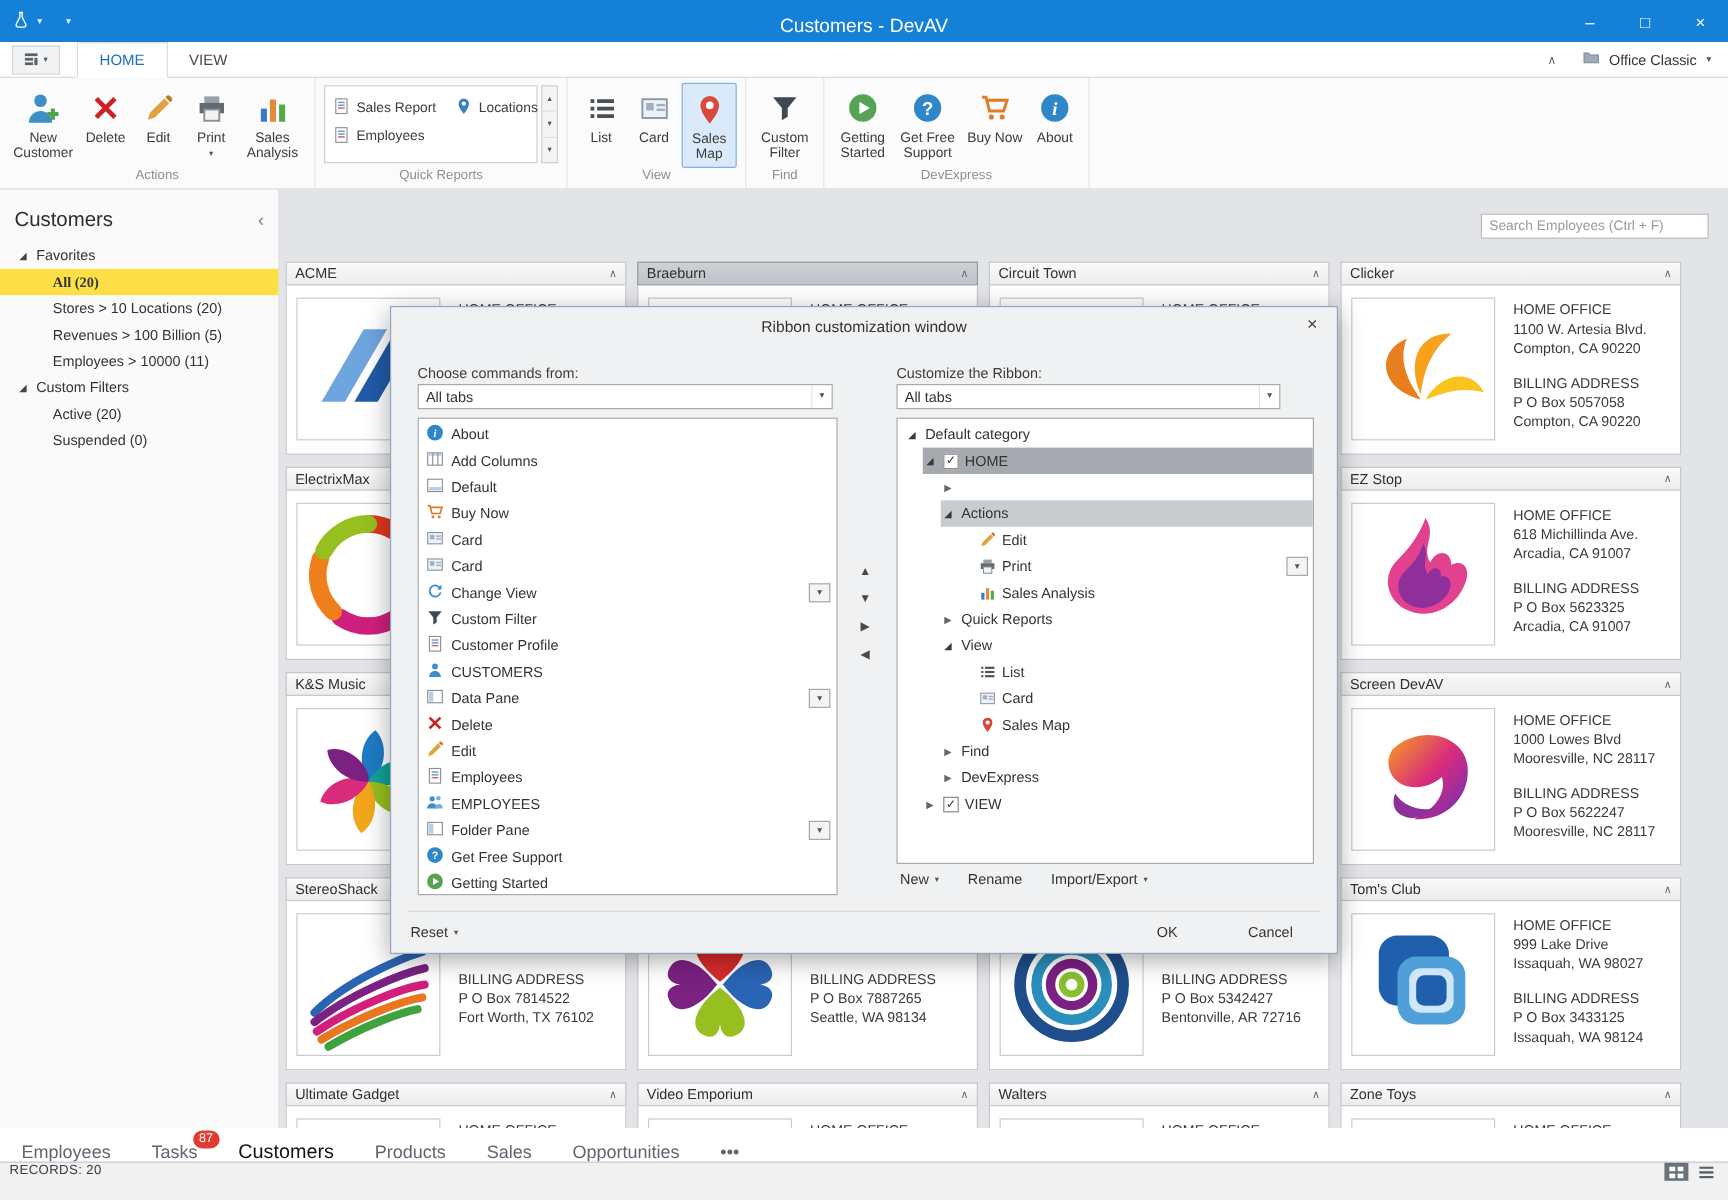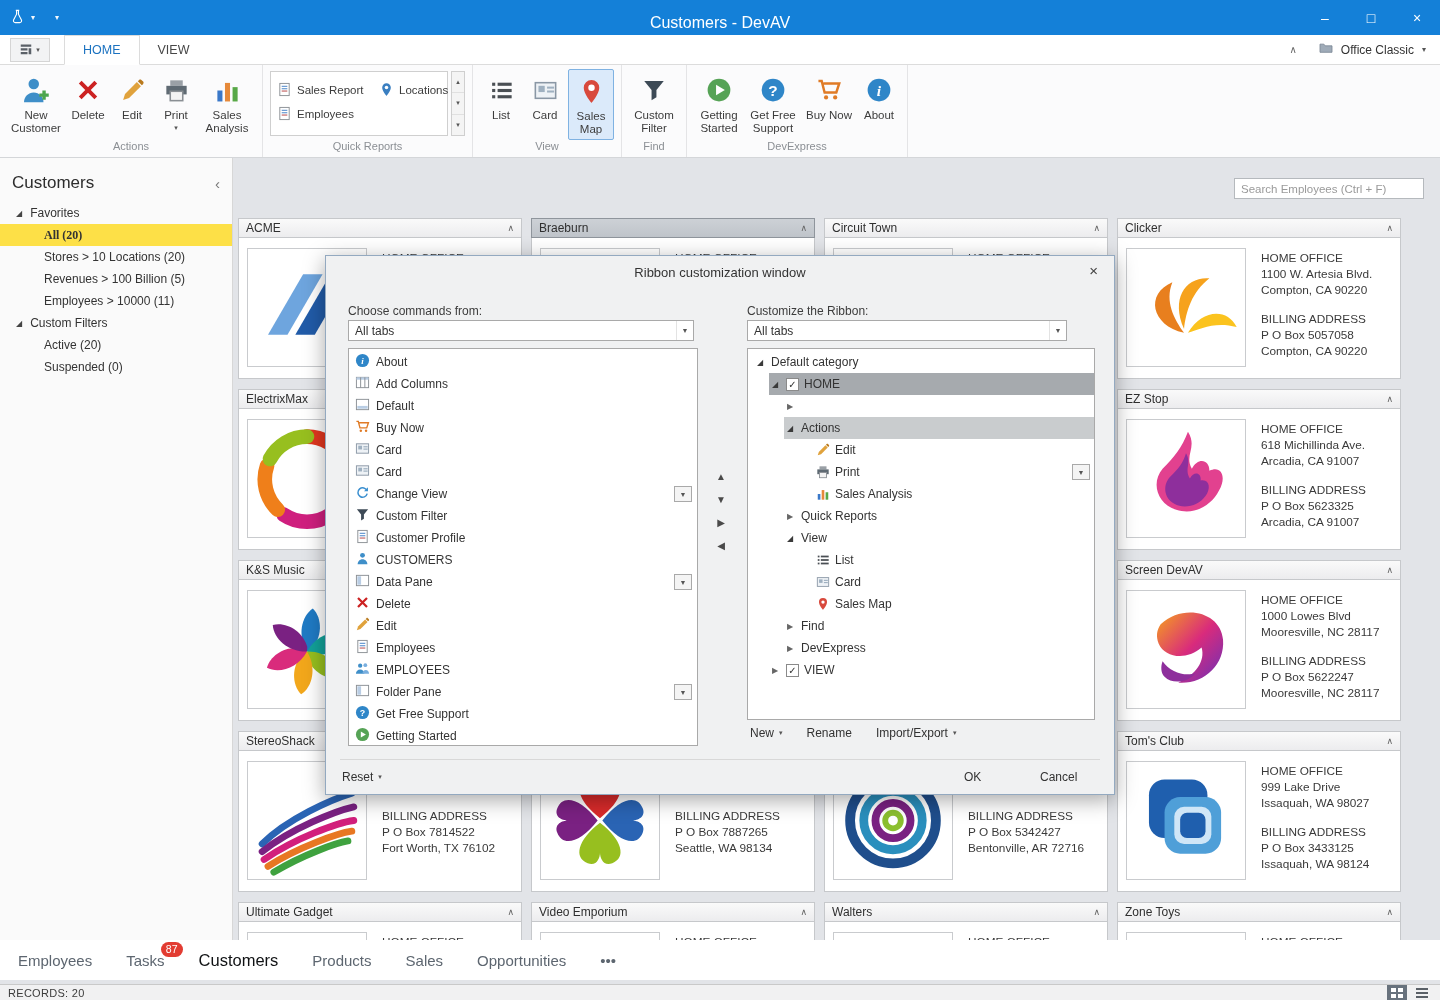--- a/index.html
+++ b/index.html
@@ -99,21 +99,21 @@
   .dlg-sep { position:absolute; left:14px; right:14px; top:503px; border-top:1px solid #d8d8d8; }
   .dlg-reset { position:absolute; left:16px; top:514px; }
   .dlg-ok { position:absolute; left:638px; top:514px; font-size:12px; color:#333; }
   .dlg-cancel { position:absolute; left:714px; top:514px; font-size:12px; color:#333; }
 
   
   .bottomtabs { position:absolute; left:0; right:0; bottom:20px; height:40px; background:#fff; display:flex; align-items:center; padding-left:18px; gap:34px; }
   .btab { position:relative; font-size:15px; color:#5d6670; }
   .btab.active { color:#101214; font-size:16.5px; }
   .bt-badge { position:absolute; top:-10px; right:-18px; background:#e23c32; color:#fff; font-size:10.5px; padding:1px 5px 2px; border-radius:9px; }
-  .statusbar { position:absolute; left:0; right:0; bottom:0; height:16px; background:#f1f1f2; border-top:1px solid #c9c9c9; display:flex; align-items:center; font-size:11px; color:#3c3c3c; padding:0 8px; letter-spacing:.3px;margin-top:40px; }
+  .statusbar { position:absolute; left:0; right:0; bottom:0; height:32px; background:#f1f1f2; border-top:1px solid #c9c9c9; display:flex; align-items:flex-start; font-size:11px; color:#3c3c3c; padding:0 8px; letter-spacing:.3px;margin-top:40px; }
   .sb-icons { margin-left:auto; display:flex; gap:5px; align-items:center; }
   .view-ic { width:20px; height:15px; display:flex; align-items:center; justify-content:center; }
   .view-ic.sel { background:#68727d; }
 </style>
 </head>
 <body>
 
 <div class="titlebar">
   <div class="qat">
     <span><svg width="15" height="15" viewBox="0 0 16 16">

